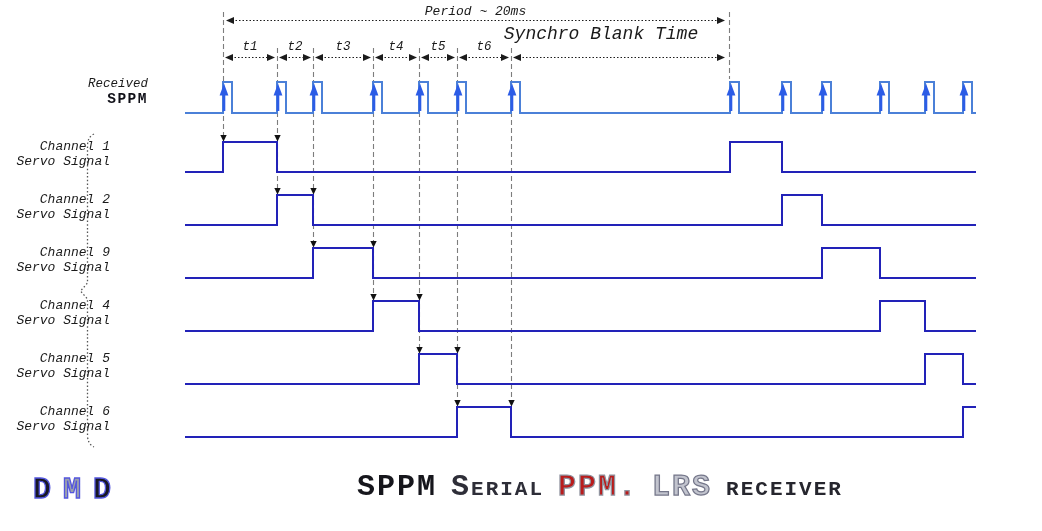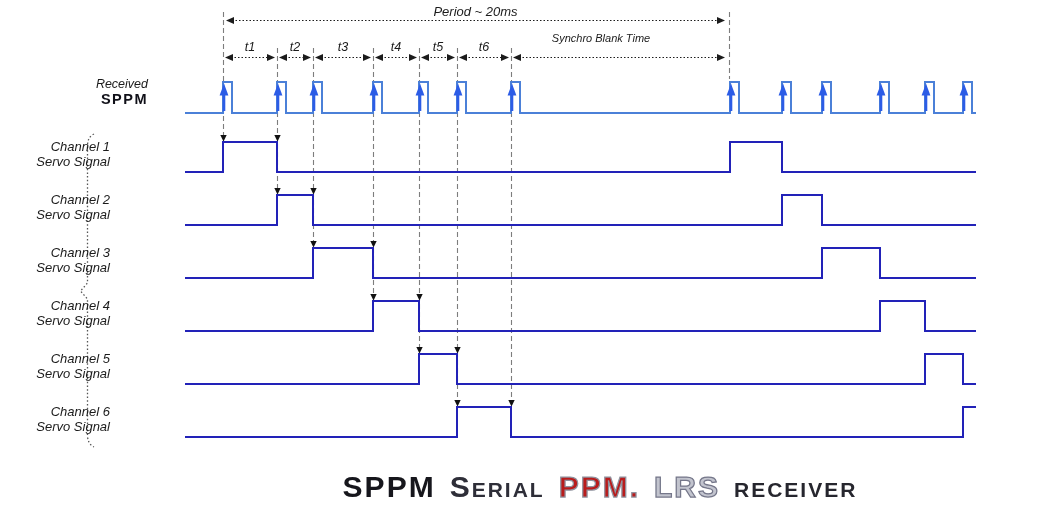--- a/index.html
+++ b/index.html
@@ -1,26 +1,26 @@
 <!DOCTYPE html>
 <html><head>
 <meta charset="utf-8">
 <style>
   html,body { margin:0; padding:0; background:#ffffff; }
   .stage {
     position:relative; width:976px; height:531px; background:#ffffff;
-    font-family:Liberation Sans, sans-serif; overflow:hidden;
+    font-family:Liberation Mono, monospace; overflow:hidden;
   }
   svg.canvas { position:absolute; left:0; top:0; }
 
   .lbl { position:absolute; color:#1b1b1b; font-style:italic; white-space:nowrap; }
   .center { transform:translateX(-50%); }
   .period-label { top:4px; font-size:13px; }
   .tlabel { top:40px; font-size:12.5px; }
-  .synchro-label { top:32px; font-size:11px; }
+  .synchro-label { top:24px; font-size:18px; }
 
   .received { position:absolute; top:77px; right:828px; text-align:right; color:#1b1b1b; }
   .received .l1 { font-style:italic; font-size:12.5px; line-height:14px; }
   .received .l2 { font-weight:bold; font-size:14.5px; letter-spacing:1.5px; line-height:16px; color:#101018; }
 
   .chlbl { position:absolute; right:866px; text-align:right; font-style:italic;
            font-size:13px; line-height:14.5px; color:#1b1b1b; white-space:nowrap; }
   .ch1{top:140px} .ch2{top:193px} .ch3{top:246px} .ch4{top:299px} .ch5{top:352px} .ch6{top:405px}
 
   .decoder { position:absolute; right:971px; top:264px; text-align:right; font-style:italic;
@@ -197,33 +197,34 @@
 
   <div class="chlbl ch1">
     <div>Channel 1</div>
     <div>Servo Signal</div>
   </div>
   <div class="chlbl ch2">
     <div>Channel 2</div>
     <div>Servo Signal</div>
   </div>
   <div class="chlbl ch3">
-    <div>Channel 3</div>
+    <div>Channel 9</div>
     <div>Servo Signal</div>
   </div>
   <div class="chlbl ch4">
     <div>Channel 4</div>
     <div>Servo Signal</div>
   </div>
   <div class="chlbl ch5">
     <div>Channel 5</div>
     <div>Servo Signal</div>
   </div>
   <div class="chlbl ch6">
     <div>Channel 6</div>
     <div>Servo Signal</div>
   </div>
 
 
+  <div class="logo"><span class="d">D</span><span class="m">M</span><span class="d">D</span></div>
 
   <div class="title"><span class="w1">SPPM</span><span class="w2">Serial</span><span class="w3">PPM.</span><span class="w4">LRS</span><span class="w5">receiver</span></div>
 
 </div>
 
 </body></html>

